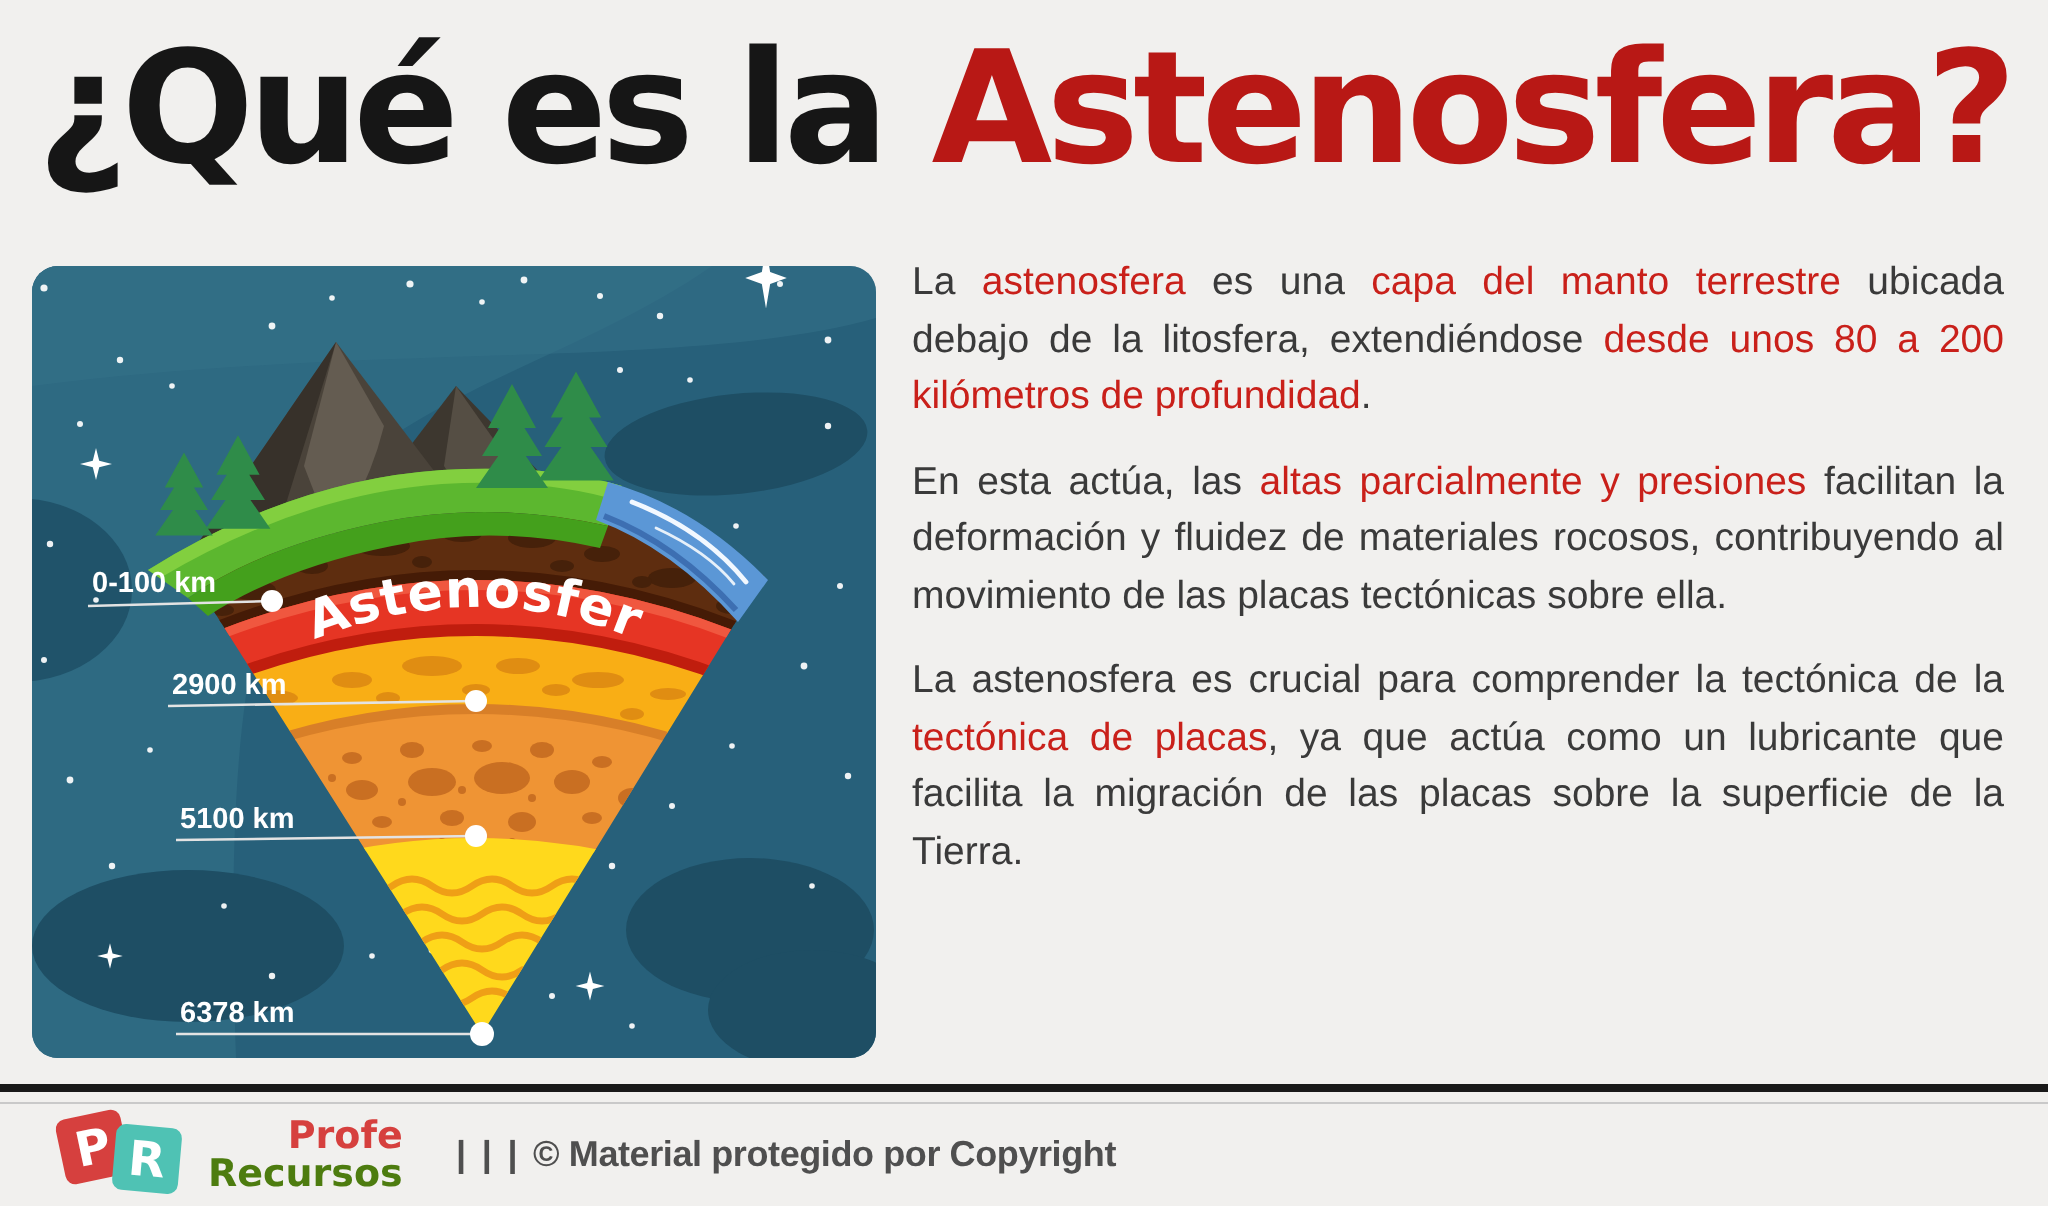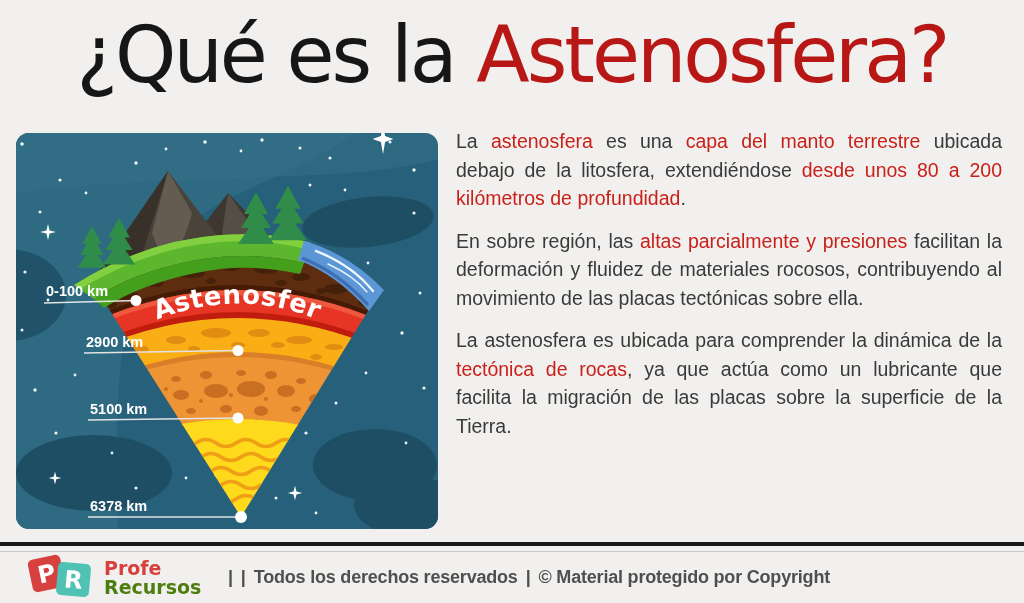--- a/index.html
+++ b/index.html
@@ -1,20 +1,20 @@
 <!DOCTYPE html>
 <html><head>
 <meta charset="utf-8">
 <style>
   html,body{margin:0;padding:0;background:#ddd;}
   .page{position:relative;width:1024px;height:603px;background:#f1f0ee;overflow:hidden;
         font-family:"Liberation Sans",sans-serif;}
   
   .title{position:absolute;top:4px;left:0;width:100%;text-align:center;
-         font-family:"DejaVu Sans",sans-serif;font-weight:normal;font-size:78px;
+         font-family:"DejaVu Sans",sans-serif;font-weight:bold;font-size:78px;
          letter-spacing:-3px;color:#161616;line-height:102px;white-space:nowrap;}
   .title .red{color:#b81815;}
   
   .illustration{position:absolute;left:16px;top:133px;width:422px;height:396px;}
   
   .textcol{position:absolute;left:456px;top:127px;width:556px;font-size:19.5px;
            line-height:28.5px;color:#3a3a3a;text-align:justify;}
   .textcol p{margin:0 10px 14px 0;}
   .textcol .red{color:#c9201a;}
   
@@ -22,21 +22,21 @@
   .divider2{position:absolute;left:0;top:551px;width:100%;height:1px;background:#c9c9c9;}
   
   .footer{position:absolute;left:0;top:552px;width:100%;height:51px;}
   .logo{position:absolute;left:28px;top:2px;width:72px;height:47px;}
   .sq{position:absolute;width:33px;height:33px;border-radius:5px;color:#fff;
       font-weight:bold;font-size:24px;display:flex;align-items:center;justify-content:center;
       font-family:"DejaVu Sans",sans-serif;}
   .sq-p{left:2px;top:3px;background:#d6403e;transform:rotate(-12deg);z-index:1;}
   .sq-r{left:29px;top:9px;background:#4fc2b4;transform:rotate(5deg);z-index:2;}
   .logo-words{position:absolute;left:104px;top:7px;font-weight:bold;font-size:19px;
-              line-height:19px;font-family:"DejaVu Sans",sans-serif;}
+              line-height:19px;font-family:"DejaVu Sans",sans-serif;text-align:right;}
   .lw1{color:#d6403e;}
   .lw2{color:#4d7c0f;}
   .footer-text{position:absolute;left:228px;top:0;height:51px;display:flex;align-items:center;
                gap:8px;font-weight:bold;font-size:18px;color:#4f4f4f;white-space:nowrap;
                font-family:"Liberation Sans",sans-serif;letter-spacing:-0.2px;}
   .sep{color:#4f4f4f;}
 </style>
 </head>
 <body>
 
@@ -252,38 +252,37 @@
           <path d="M 72 384 L 225 384" stroke="#e3e3e3" stroke-width="1.3"></path>
           <circle cx="225" cy="384" r="6" fill="#ffffff"></circle>
           <text x="74" y="378">6378 km</text>
         </g>
       </g>
     </svg>
   </div>
 
   <div class="textcol">
       <p><span>La </span><span class="red">astenosfera</span><span> es una </span><span class="red">capa del manto terrestre</span><span> ubicada debajo de la litosfera, extendiéndose </span><span class="red">desde unos 80 a 200 kilómetros de profundidad</span><span>.</span></p>
-      <p><span>En sobre región, las </span><span class="red">altas parcialmente y presiones</span><span> facilitan la deformación y fluidez de materiales rocosos, contribuyendo al movimiento de las placas tectónicas sobre ella.</span></p>
-      <p><span>La astenosfera es ubicada para comprender la dinámica de la </span><span class="red">tectónica de rocas</span><span>, ya que actúa como un lubricante que facilita la migración de las placas sobre la superficie de la Tierra.</span></p>
+      <p><span>En esta actúa, las </span><span class="red">altas parcialmente y presiones</span><span> facilitan la deformación y fluidez de materiales rocosos, contribuyendo al movimiento de las placas tectónicas sobre ella.</span></p>
+      <p><span>La astenosfera es crucial para comprender la tectónica de la </span><span class="red">tectónica de placas</span><span>, ya que actúa como un lubricante que facilita la migración de las placas sobre la superficie de la Tierra.</span></p>
     </div>
 
   <div class="divider"></div>
   <div class="divider2"></div>
 
   <div class="footer">
     <div class="logo">
       <div class="sq sq-p">P</div>
       <div class="sq sq-r">R</div>
     </div>
     <div class="logo-words">
       <div class="lw1">Profe</div>
       <div class="lw2">Recursos</div>
     </div>
     <div class="footer-text">
       <span class="sep">|</span>
       <span class="sep">|</span>
-      <span>Todos los derechos reservados</span>
       <span class="sep">|</span>
       <span>© Material protegido por Copyright</span>
     </div>
   </div>
 
 </div>
 
 </body></html>

